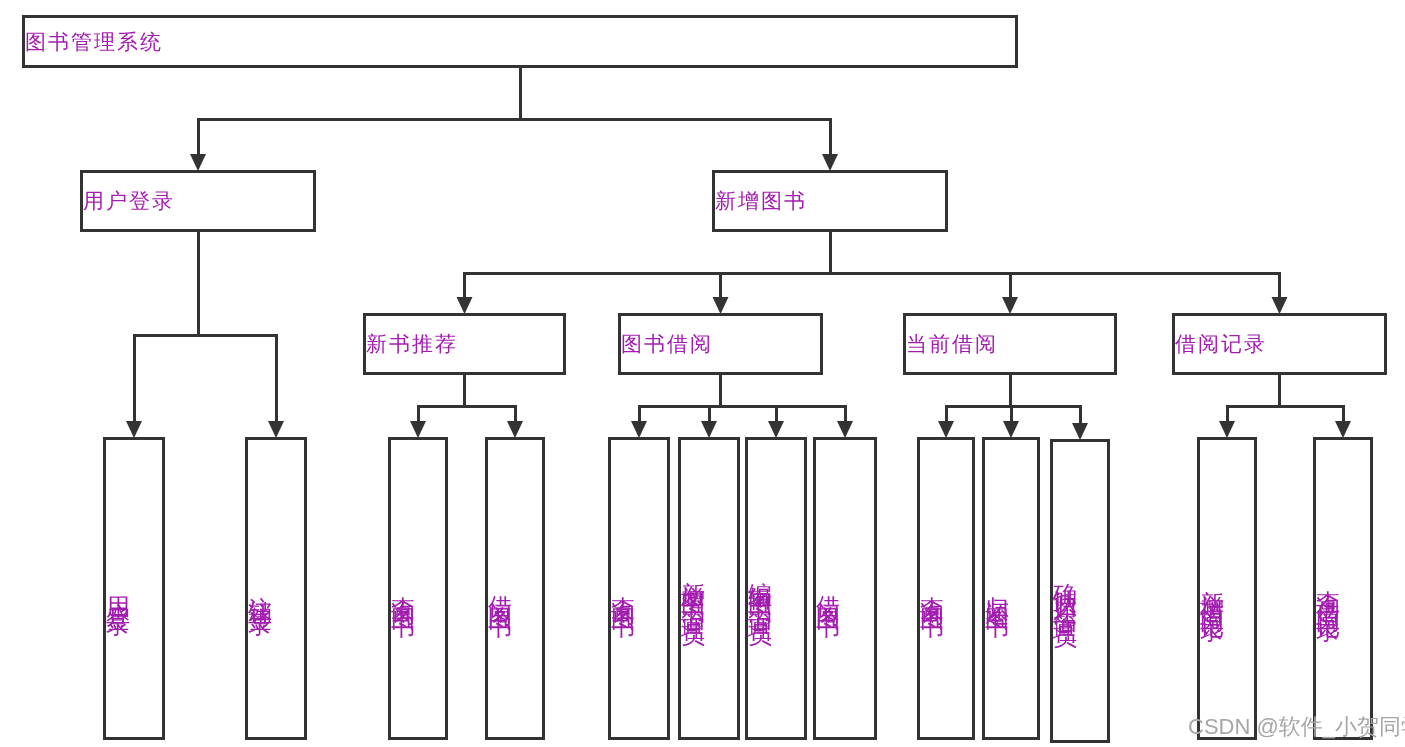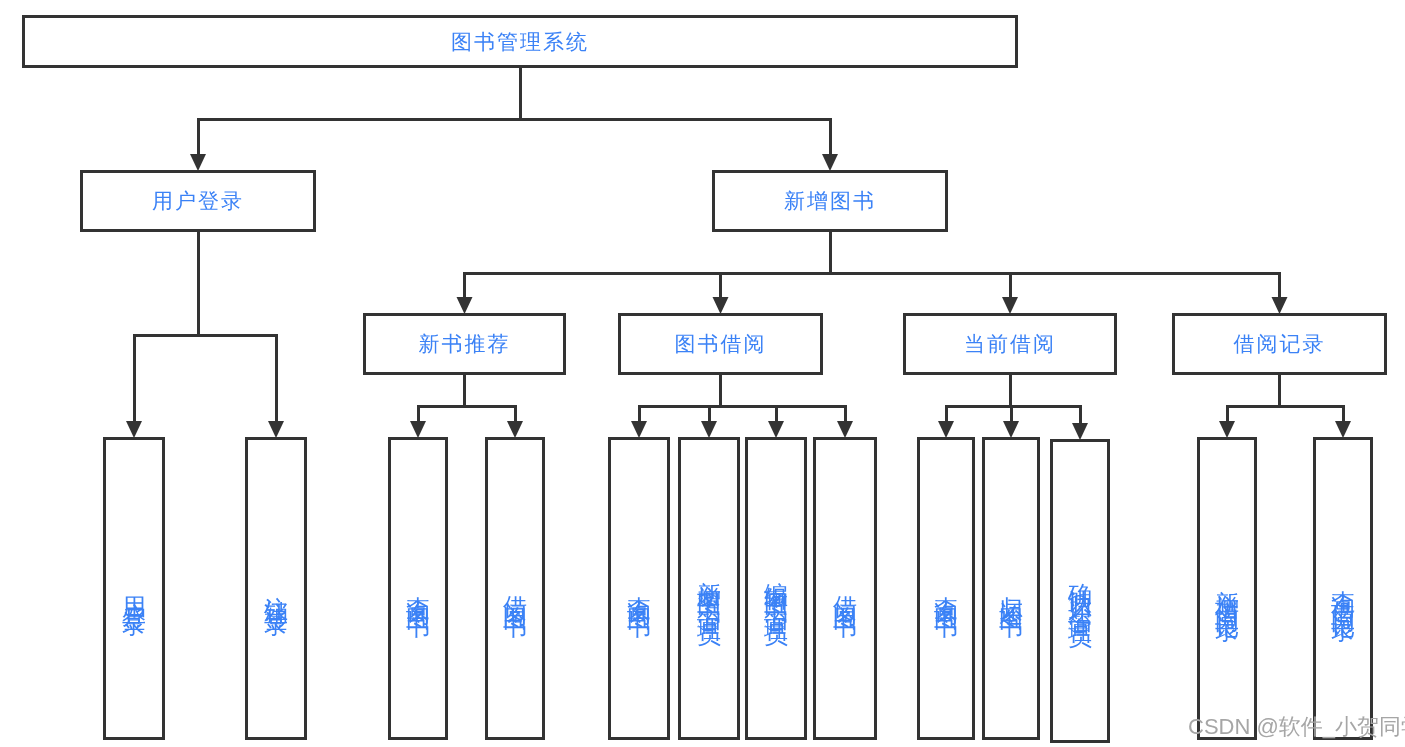--- a/index.html
+++ b/index.html
@@ -23,23 +23,22 @@
     height: 747px;
     z-index: 1;
   }
   .node {
     position: absolute;
     box-sizing: border-box;
     background: #ffffff;
     border: 3px solid #333333;
     display: flex;
     align-items: center;
-    justify-content: center;
     z-index: 2;
-    color: #3b82f6;
+    color: #a21caf;
   }
   .node.h span {
     font-size: 21px;
     letter-spacing: 2px;
     white-space: nowrap;
   }
   .node.v span {
     writing-mode: vertical-rl;
     text-orientation: mixed;
     font-size: 24px;

